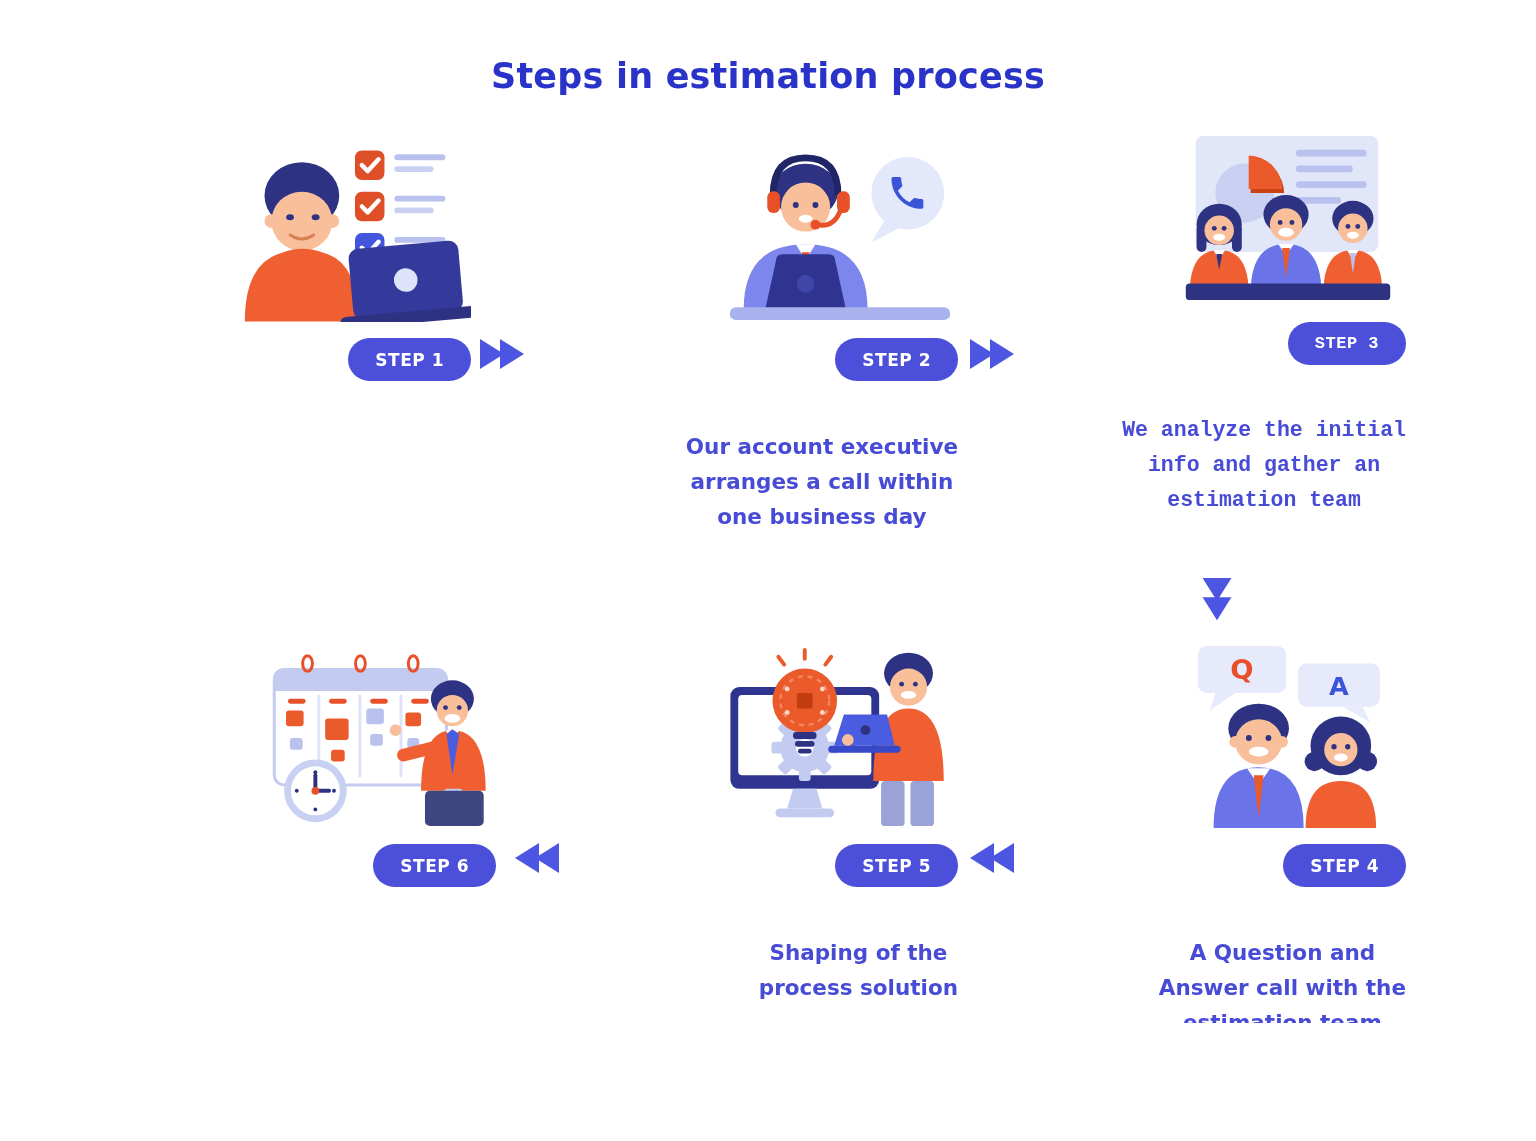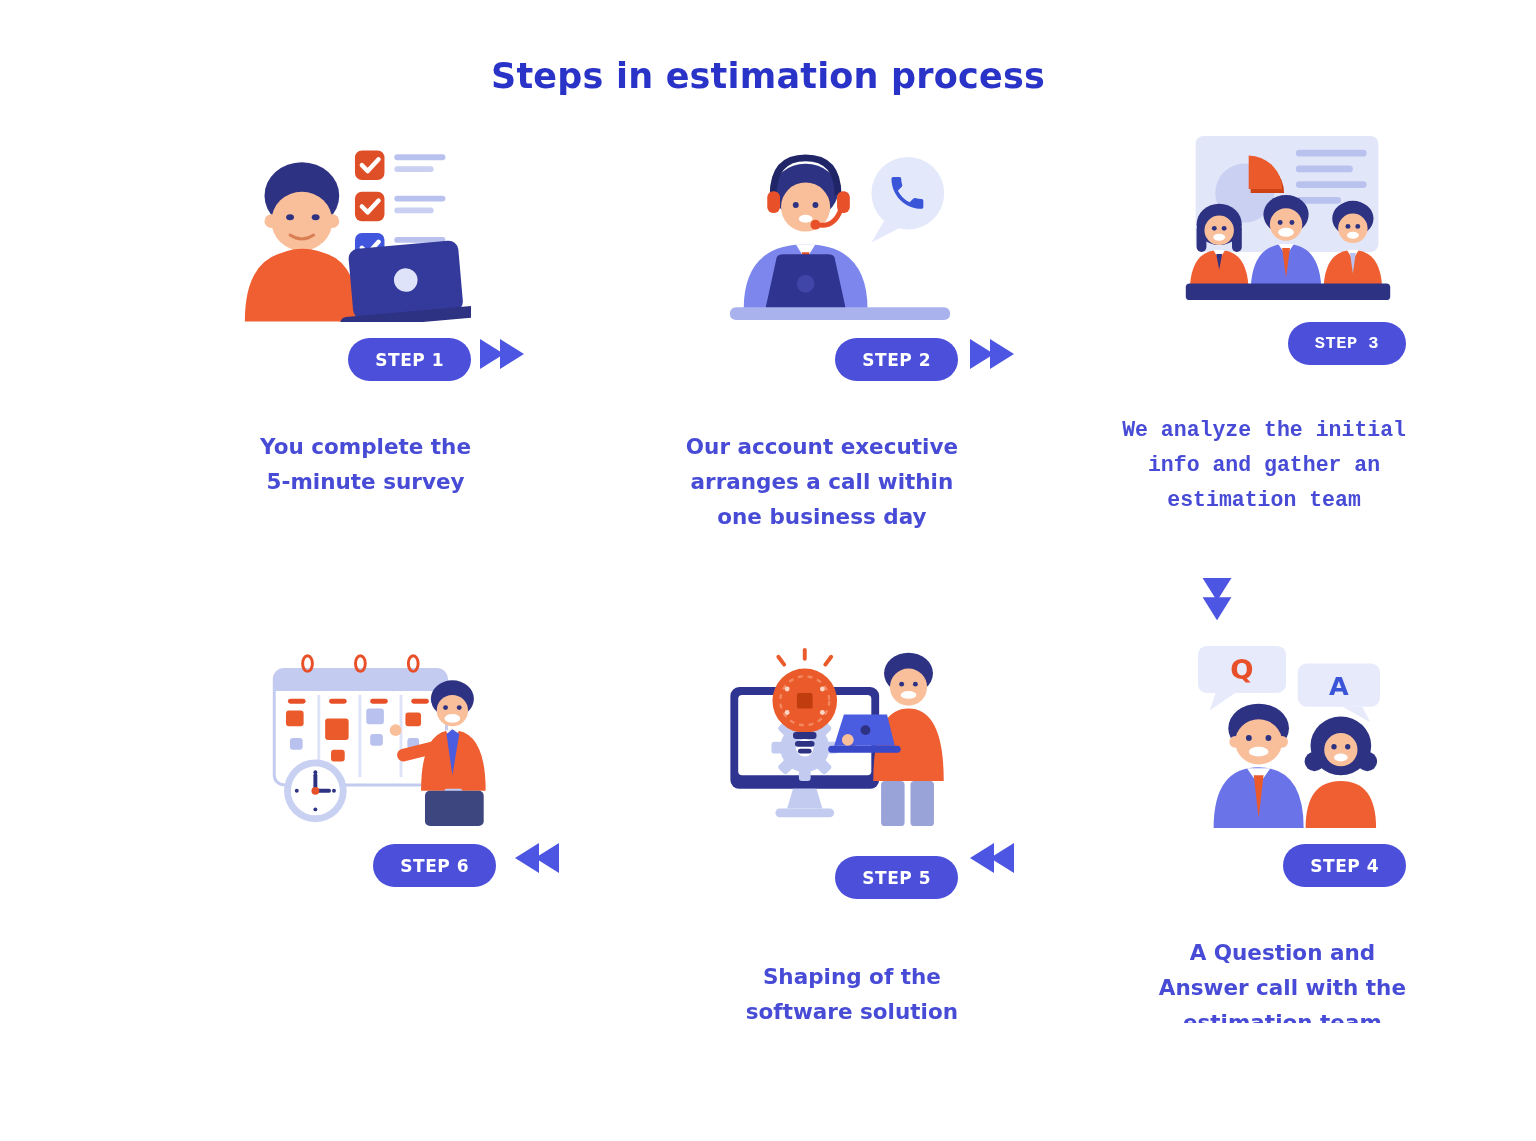--- a/index.html
+++ b/index.html
@@ -11,21 +11,21 @@
 
   .step-cell{position:absolute;width:380px;display:flex;flex-direction:column;align-items:flex-end;}
   .illus{height:180px;display:flex;align-items:flex-end;justify-content:center;}
   .badge{margin-top:16px;height:43px;box-sizing:border-box;padding:0 27px;border-radius:22px;
          background:#4b4fd9;color:#ffffff;font-size:17px;font-weight:700;letter-spacing:.5px;
          display:flex;align-items:center;justify-content:center;}
   .desc{margin-top:48px;font-size:21.5px;font-weight:700;line-height:35px;color:#474bd5;
         text-align:center;white-space:pre-line;}
 
   .s1{left:91px;top:142px;}   .s2{left:578px;top:142px;}  .s3{left:1026px;top:126px;font-family:Liberation Mono, monospace;}
-  .s4{left:1026px;top:648px;} .s5{left:578px;top:648px;gap:12px;}  .s6{left:116px;top:648px;}
+  .s4{left:1026px;top:648px;} .s5{left:578px;top:648px;}  .s6{left:116px;top:648px;}
 
   .arrow{position:absolute;}
   .a1{left:478px;top:337px;}  .a2{left:968px;top:337px;}
   .a3{left:509px;top:841px;}  .a4{left:964px;top:841px;}
   .adown{left:1200px;top:576px;}
 
   .logo{position:absolute;left:220px;top:1070px;display:flex;align-items:center;gap:8px;}
   .logo-text{font-size:16px;font-weight:700;letter-spacing:1.1px;color:#3f4bbd;}
 </style>
 </head>
@@ -62,22 +62,20 @@
         <rect x="58" y="98" width="20" height="14" fill="#f9bf9b"></rect>
         <path d="M10 178 Q10 118 48 108 Q68 100 90 108 Q126 118 126 178 Z" fill="#ef5f31"></path>
         <g transform="rotate(-5 172 140)">
           <rect x="118" y="100" width="112" height="72" rx="10" fill="#343a9b"></rect>
           <circle cx="174" cy="136" r="12" fill="#dfe3fa"></circle>
           <rect x="104" y="168" width="140" height="12" rx="6" fill="#2d3282"></rect>
         </g>
       </svg>
     </div>
     <div class="badge">STEP 1</div>
-    <div class="desc">You complete the
-5-minute survey</div>
   </div>
 
   <div class="step-cell s2">
     <div class="illus">
       <svg width="236" height="172" viewBox="0 0 240 175">
         <g>
           <circle cx="189" cy="44" r="37" fill="#e3e8fa"></circle>
           <path d="M165 72 L152 94 L181 79 Z" fill="#e3e8fa"></path>
           <path transform="translate(167,22) scale(1.8)" fill="#3b55d9" d="M6.62 10.79c1.44 2.83 3.76 5.14 6.59 6.59l2.2-2.21c.27-.26.66-.36 1.01-.25 1.12.37 2.33.57 3.57.57.55 0 1 .45 1 1V20c0 .55-.45 1-1 1-9.39 0-17-7.61-17-17 0-.55.45-1 1-1h3.5c.55 0 1 .45 1 1 0 1.25.2 2.45.57 3.57.11.35.03.74-.25 1.01l-2.2 2.21z"></path>
         </g>
@@ -240,21 +238,21 @@
           <rect x="108" y="104" width="74" height="7" rx="3.5" fill="#3748c8"></rect>
           <circle cx="146" cy="88" r="5" fill="#2d3282"></circle>
         </g>
         <circle cx="128" cy="98" r="6" fill="#f9bf9b"></circle>
         <rect x="162" y="140" width="24" height="46" rx="4" fill="#9aa3d8"></rect>
         <rect x="192" y="140" width="24" height="46" rx="4" fill="#9aa3d8"></rect>
       </svg>
     </div>
     <div class="badge">STEP 5</div>
     <div class="desc">Shaping of the
-software solution</div>
+process solution</div>
   </div>
 
   <div class="step-cell s6">
     <div class="illus">
       <svg width="236" height="184" viewBox="0 0 240 188">
         <g>
           <rect x="14" y="26" width="176" height="118" rx="10" fill="#ffffff" stroke="#c3cbf1" stroke-width="3"></rect>
           <rect x="14" y="26" width="176" height="22" rx="10" fill="#c3cbf1"></rect>
           <rect x="14" y="38" width="176" height="10" fill="#c3cbf1"></rect>
           <g stroke="#e8502a" stroke-width="3" fill="none">

